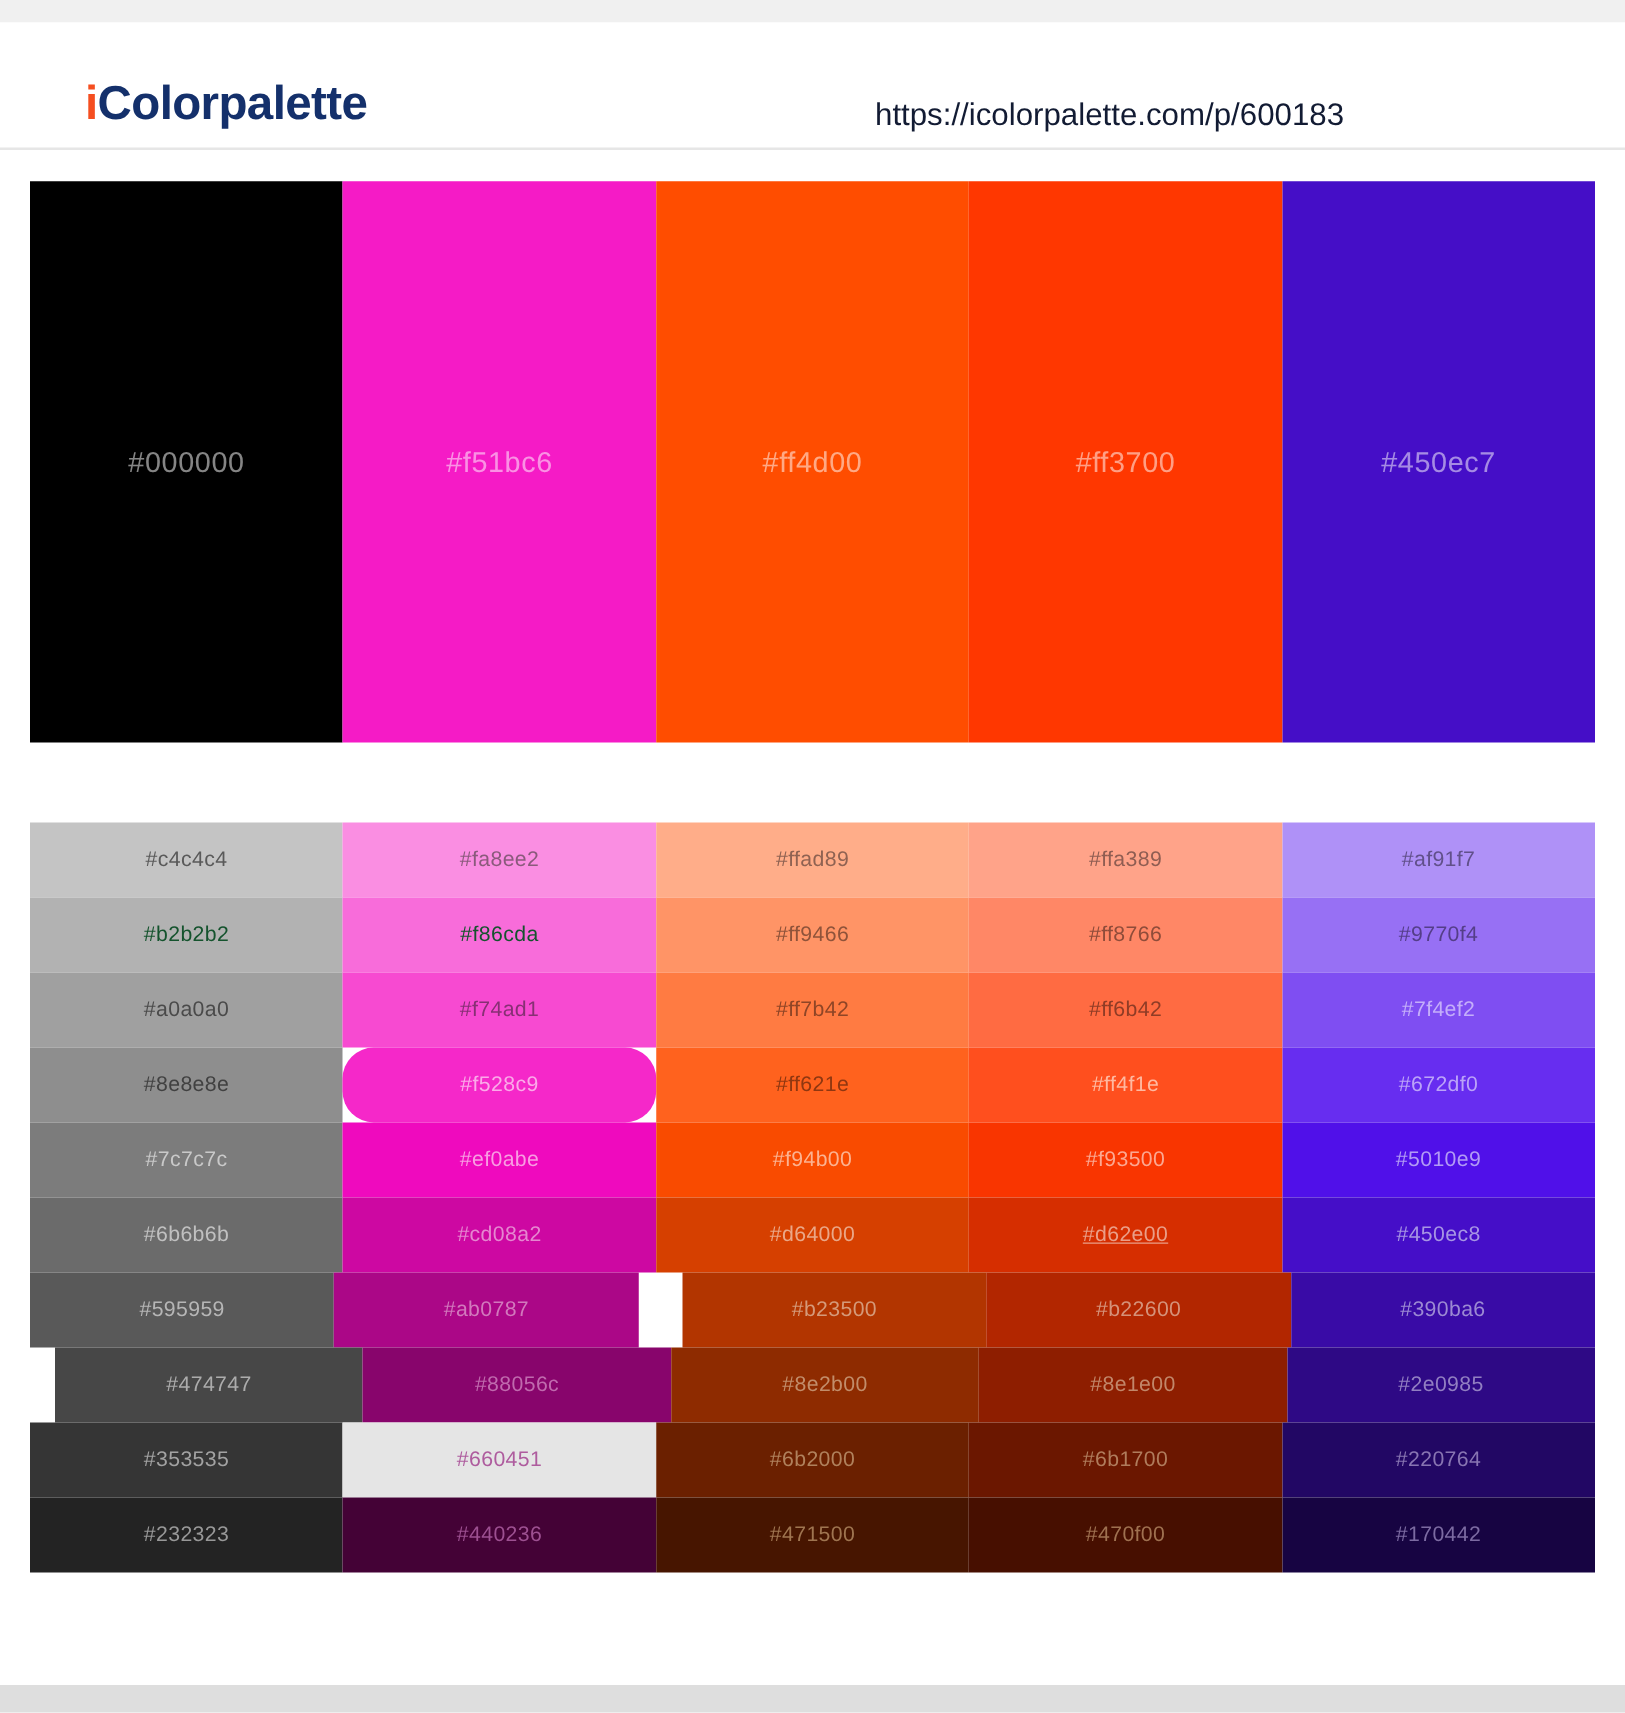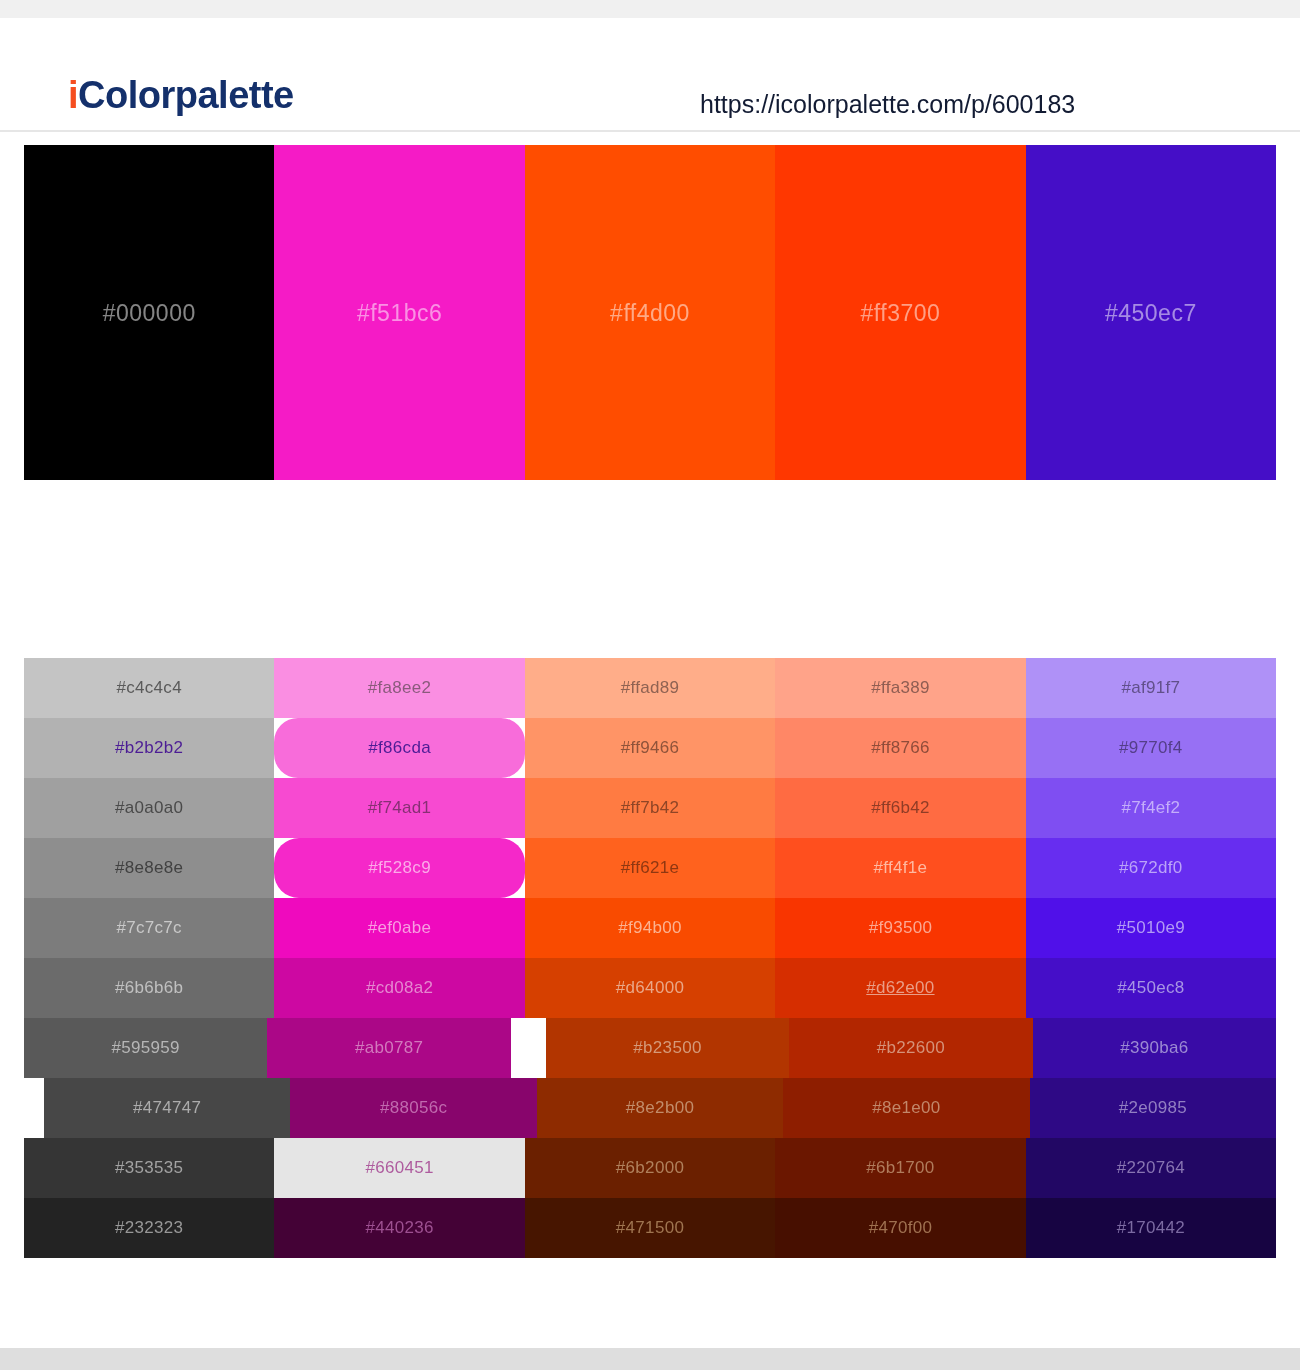--- a/index.html
+++ b/index.html
@@ -21,21 +21,21 @@
     top: 0;
     left: 0;
     width: 1300px;
     height: 18px;
     background: #f0f0f0;
   }
 
   
   .header {
     position: absolute;
-    top: 30px;
+    top: 18px;
     left: 0;
     width: 1300px;
     height: 102px;
     background: #ffffff;
     border-bottom: 2px solid #e6e6e6;
     box-sizing: border-box;
   }
   .logo {
     position: absolute;
     left: 68px;
@@ -61,21 +61,21 @@
     line-height: 1;
     white-space: nowrap;
   }
 
   
   .main-swatches {
     position: absolute;
     left: 24px;
     top: 145px;
     width: 1252px;
-    height: 335px;
+    height: 449px;
     display: flex;
   }
   .main-swatch {
     flex: 1 1 0;
     position: relative;
   }
   .main-swatch-label {
     position: absolute;
     left: 0;
     right: 0;
@@ -162,24 +162,24 @@
         <span>#ffad89</span>
       </div>
       <div class="shade-cell" style="background: rgb(255, 163, 137); color: rgb(143, 93, 82);">
         <span>#ffa389</span>
       </div>
       <div class="shade-cell" style="background: rgb(175, 145, 247); color: rgb(97, 80, 138);">
         <span>#af91f7</span>
       </div>
     </div>
     <div class="shade-row">
-      <div class="shade-cell" style="background: rgb(178, 178, 178); color: #4c1d95; text-align: right;">
+      <div class="shade-cell" style="background: rgb(178, 178, 178); color: #14532d; text-align: right;">
         <span>#b2b2b2</span>
       </div>
-      <div class="shade-cell" style="background: rgb(248, 108, 218); color: #4c1d95; border-radius: 24px;">
+      <div class="shade-cell" style="background: rgb(248, 108, 218); color: #14532d;">
         <span>#f86cda</span>
       </div>
       <div class="shade-cell" style="background: rgb(255, 148, 102); color: rgb(143, 83, 58);">
         <span>#ff9466</span>
       </div>
       <div class="shade-cell" style="background: rgb(255, 135, 102); color: rgb(143, 76, 58);">
         <span>#ff8766</span>
       </div>
       <div class="shade-cell" style="background: rgb(151, 112, 244); color: rgb(84, 62, 136);">
         <span>#9770f4</span>

